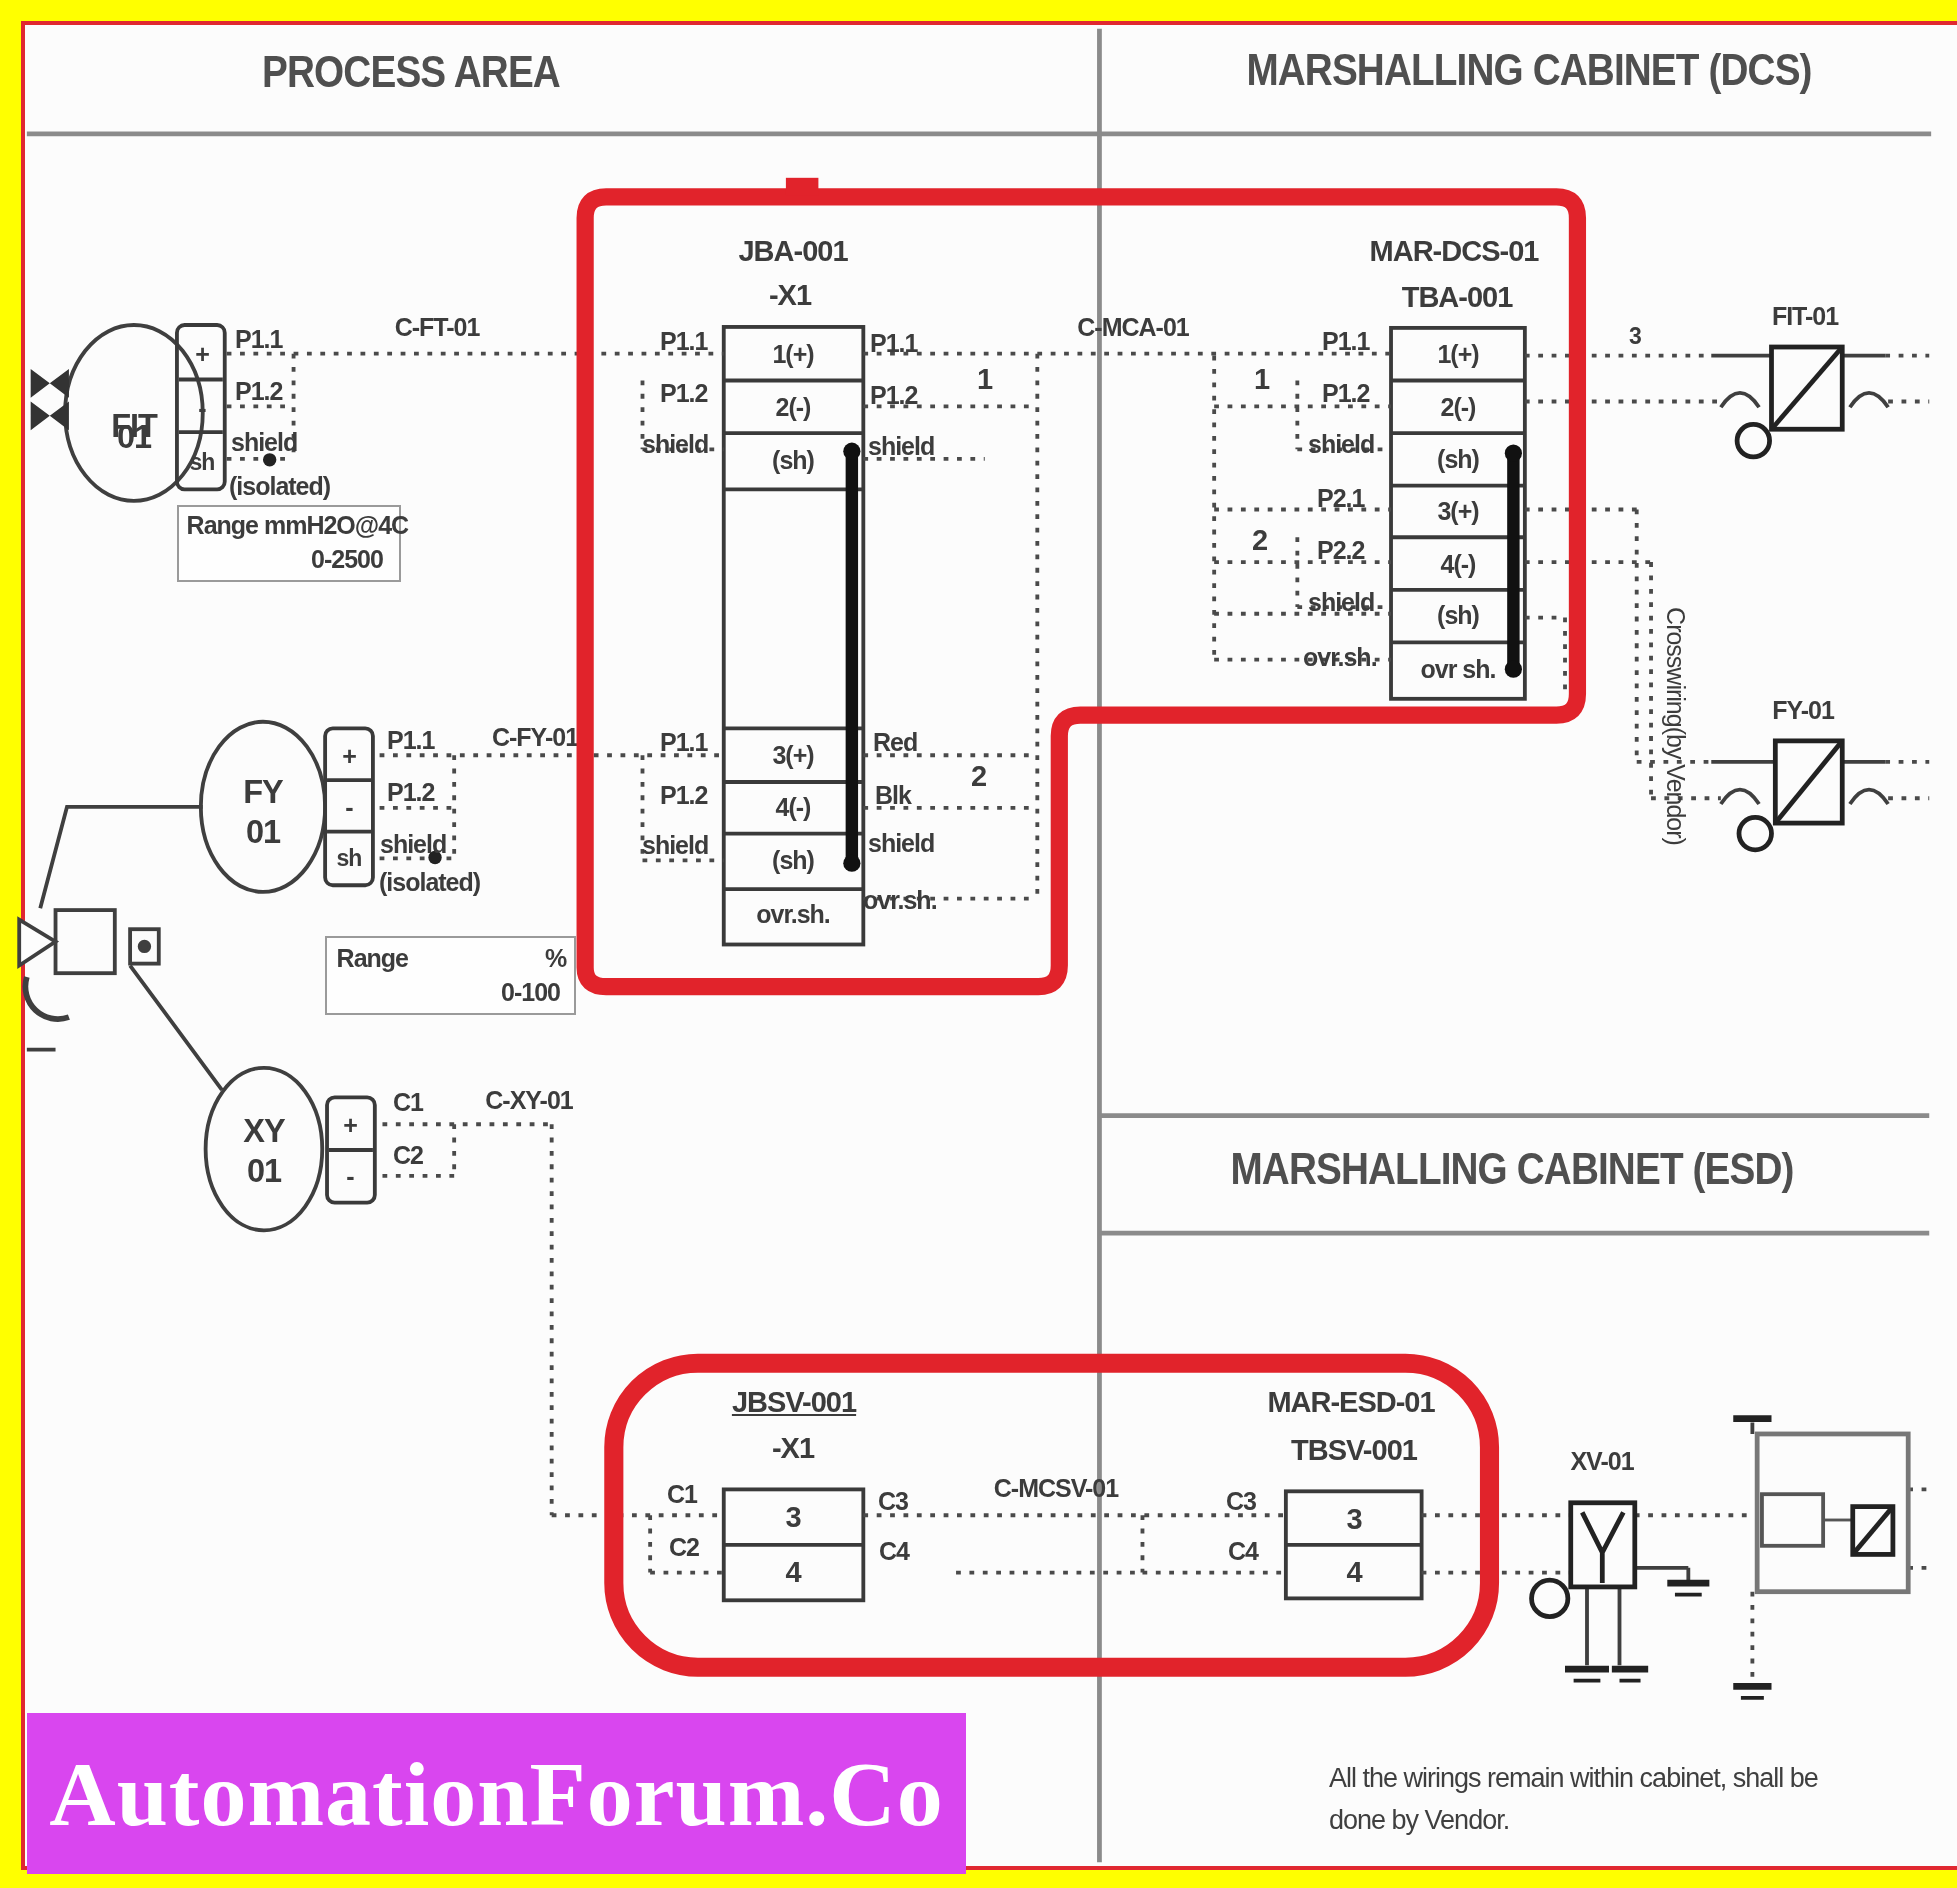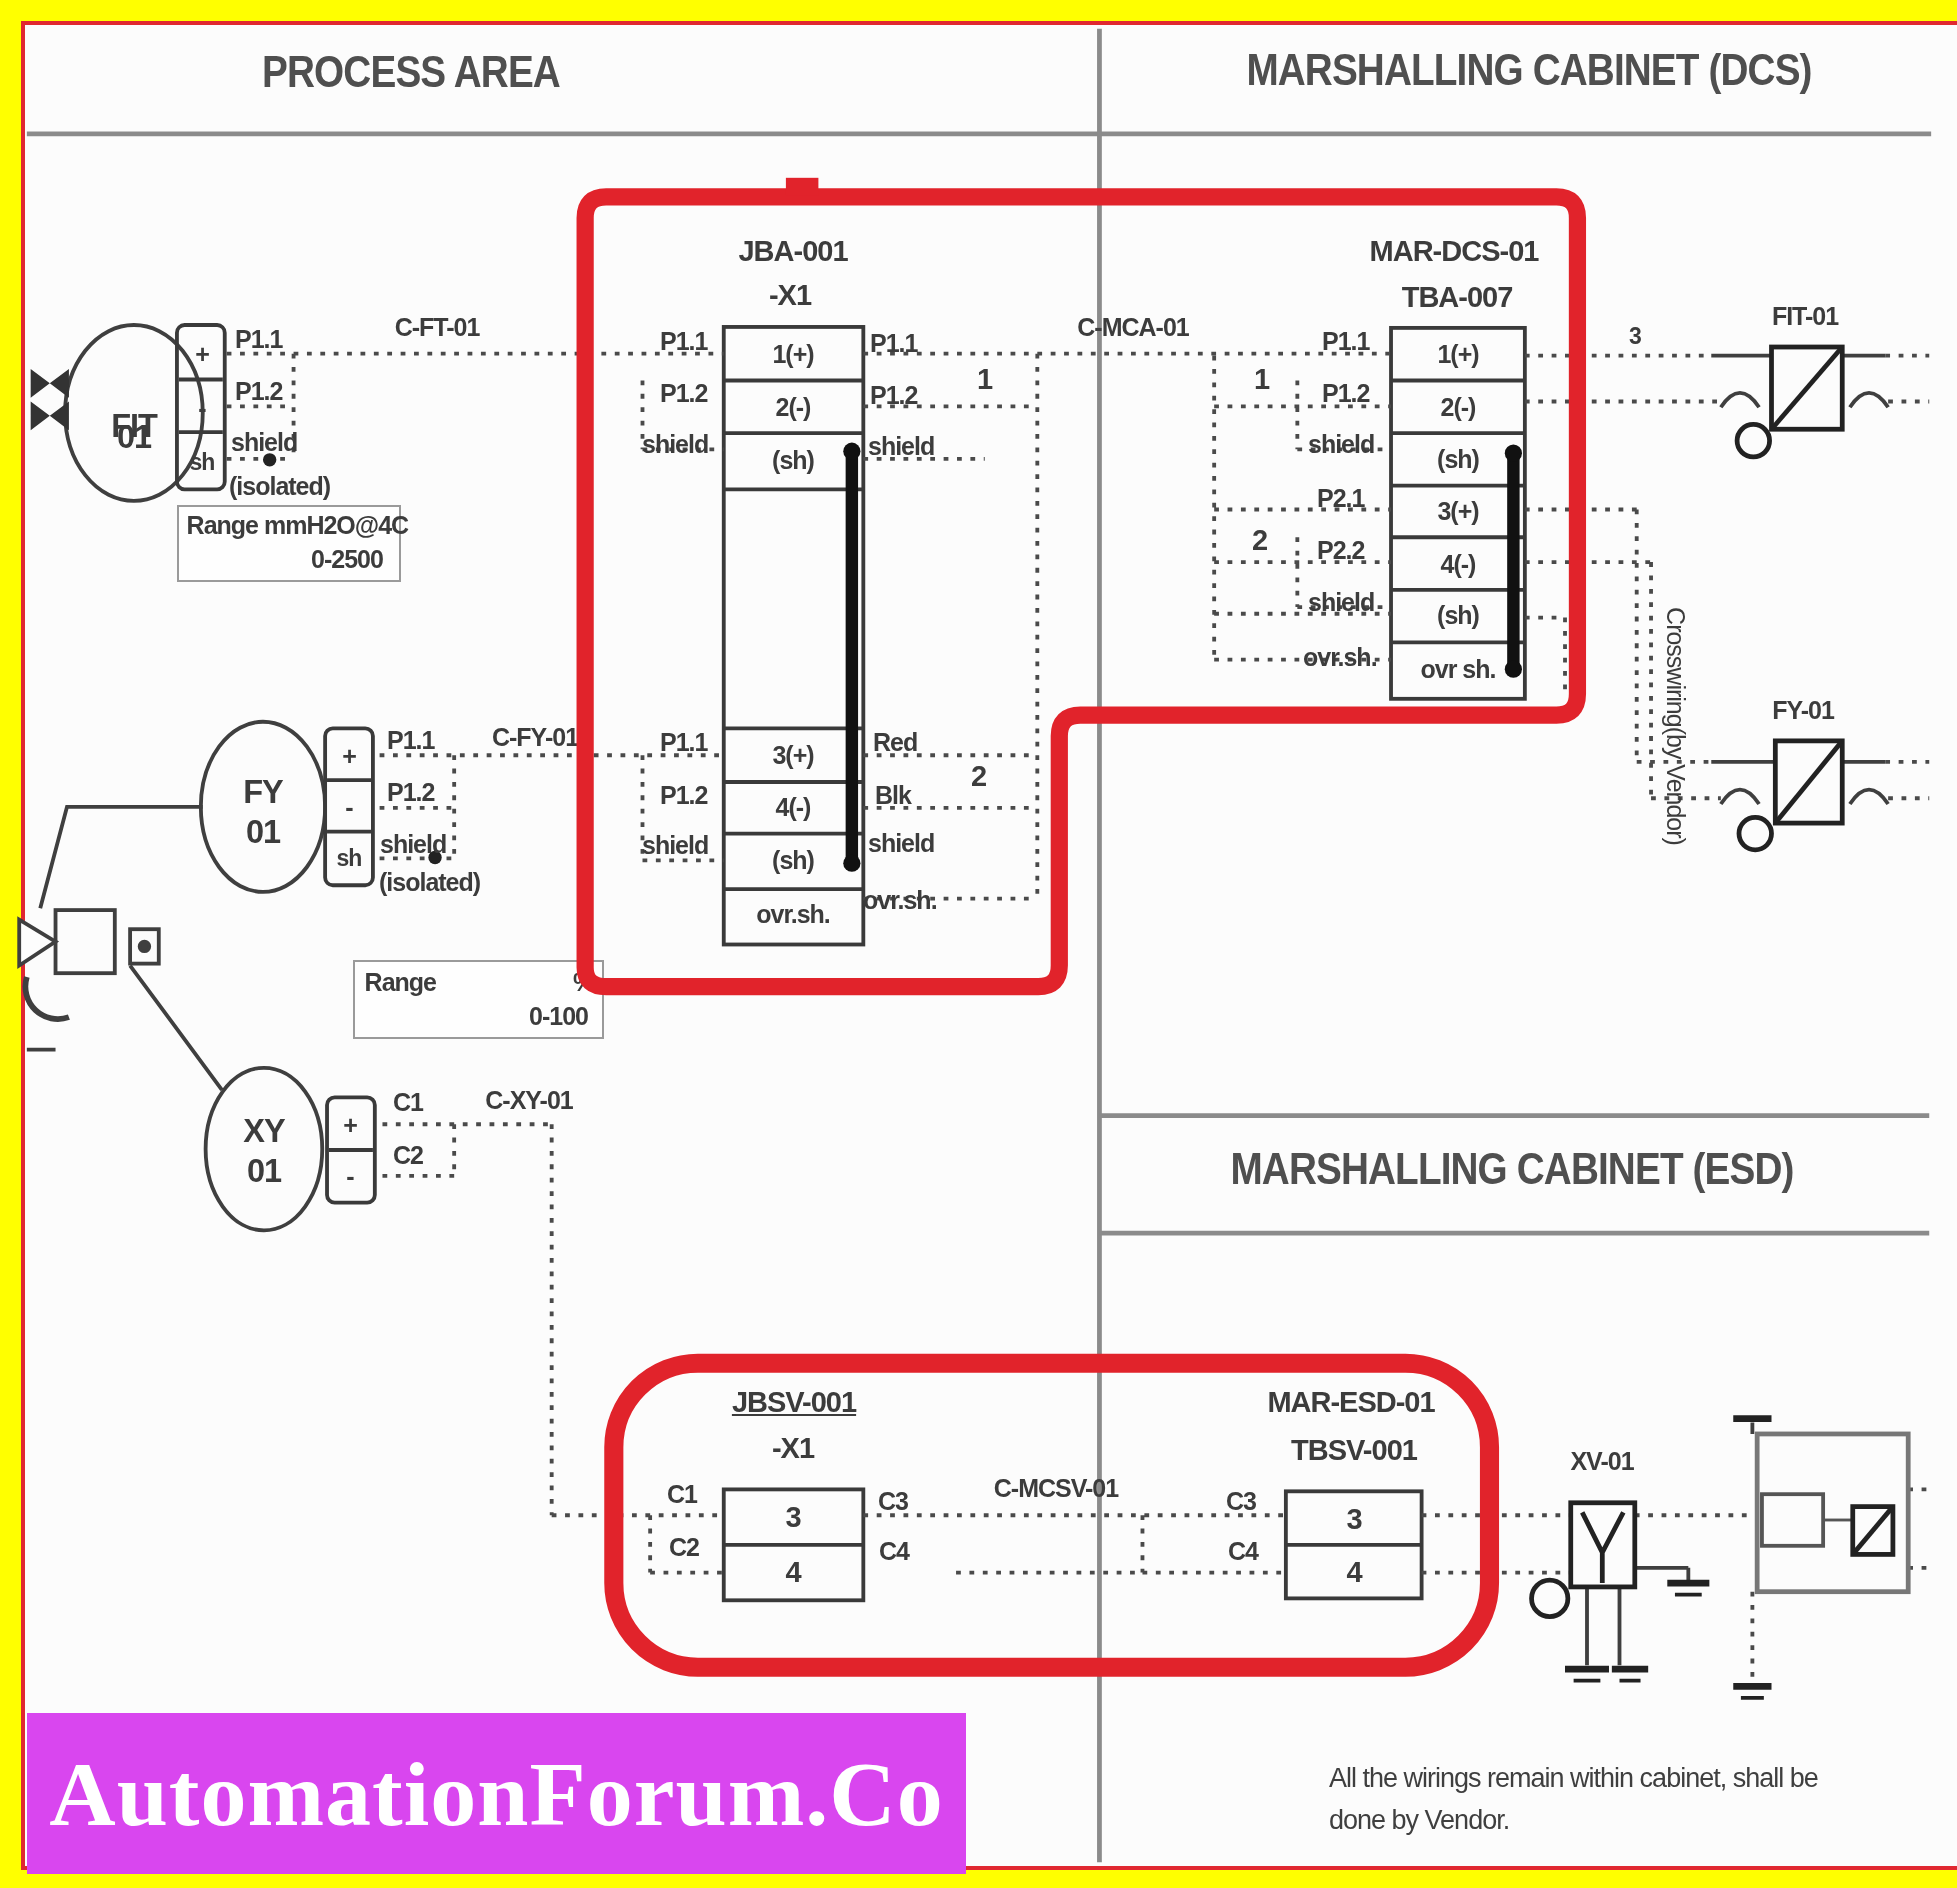--- a/index.html
+++ b/index.html
@@ -172,21 +172,21 @@
   <div class="t f26" style="left:875px;top:783px;">Blk</div>
   <div class="t f26" style="left:868px;top:831px;">shield</div>
   <div class="t f26" style="left:863px;top:888px;">ovr.sh.</div>
   <div class="t f30" style="left:971px;top:762px;">2</div>
 
   <div class="t c f26" style="left:1133px;top:315px;">C-MCA-01</div>
   <div class="t f30" style="left:1254px;top:365px;">1</div>
   <div class="t f30" style="left:1252px;top:526px;">2</div>
 
   <div class="t c f30" style="left:1454px;top:237px;">MAR-DCS-01</div>
-  <div class="t c f30" style="left:1457px;top:283px;">TBA-007</div>
+  <div class="t c f30" style="left:1457px;top:283px;">TBA-001</div>
   <div class="t f26" style="left:1322px;top:329px;">P1.1</div>
   <div class="t f26" style="left:1322px;top:381px;">P1.2</div>
   <div class="t f26" style="left:1308px;top:432px;">shield</div>
   <div class="t f26" style="left:1317px;top:486px;">P2.1</div>
   <div class="t f26" style="left:1317px;top:538px;">P2.2</div>
   <div class="t f26" style="left:1308px;top:590px;">shield</div>
   <div class="t f26" style="left:1303px;top:645px;">ovr.sh.</div>
   <div class="t c f26" style="left:1458px;top:342px;">1(+)</div>
   <div class="t c f26" style="left:1458px;top:395px;">2(-)</div>
   <div class="t c f26" style="left:1458px;top:447px;">(sh)</div>
@@ -204,21 +204,21 @@
   <div class="t c f34" style="left:263px;top:776px;">FY</div>
   <div class="t c f34" style="left:263px;top:816px;">01</div>
   <div class="t c f26" style="left:349px;top:744px;">+</div>
   <div class="t c f26" style="left:349px;top:795px;">-</div>
   <div class="t c f24" style="left:349px;top:847px;">sh</div>
   <div class="t f26" style="left:387px;top:728px;">P1.1</div>
   <div class="t f26" style="left:387px;top:780px;">P1.2</div>
   <div class="t f26" style="left:380px;top:832px;">shield</div>
   <div class="t f26" style="left:379px;top:870px;">(isolated)</div>
   <div class="t c f26" style="left:535px;top:725px;">C-FY-01</div>
-  <div class="rangebox" style="left:325px;top:960px;width:247px;height:75px;margin-left:28px;">
+  <div class="rangebox" style="left:325px;top:936px;width:247px;height:75px;">
     <div class="t f26" style="left:9.6px;top:7.6px;">Range</div>
     <div class="t f26" style="left:218px;top:7.6px;">%</div>
     <div class="t f26" style="left:174px;top:42px;">0-100</div>
   </div>
 
   <div class="t c f34" style="left:264px;top:1115px;">XY</div>
   <div class="t c f34" style="left:264px;top:1155px;">01</div>
   <div class="t c f26" style="left:350px;top:1113px;">+</div>
   <div class="t c f26" style="left:350px;top:1164px;">-</div>
   <div class="t f26" style="left:393px;top:1090px;">C1</div>

